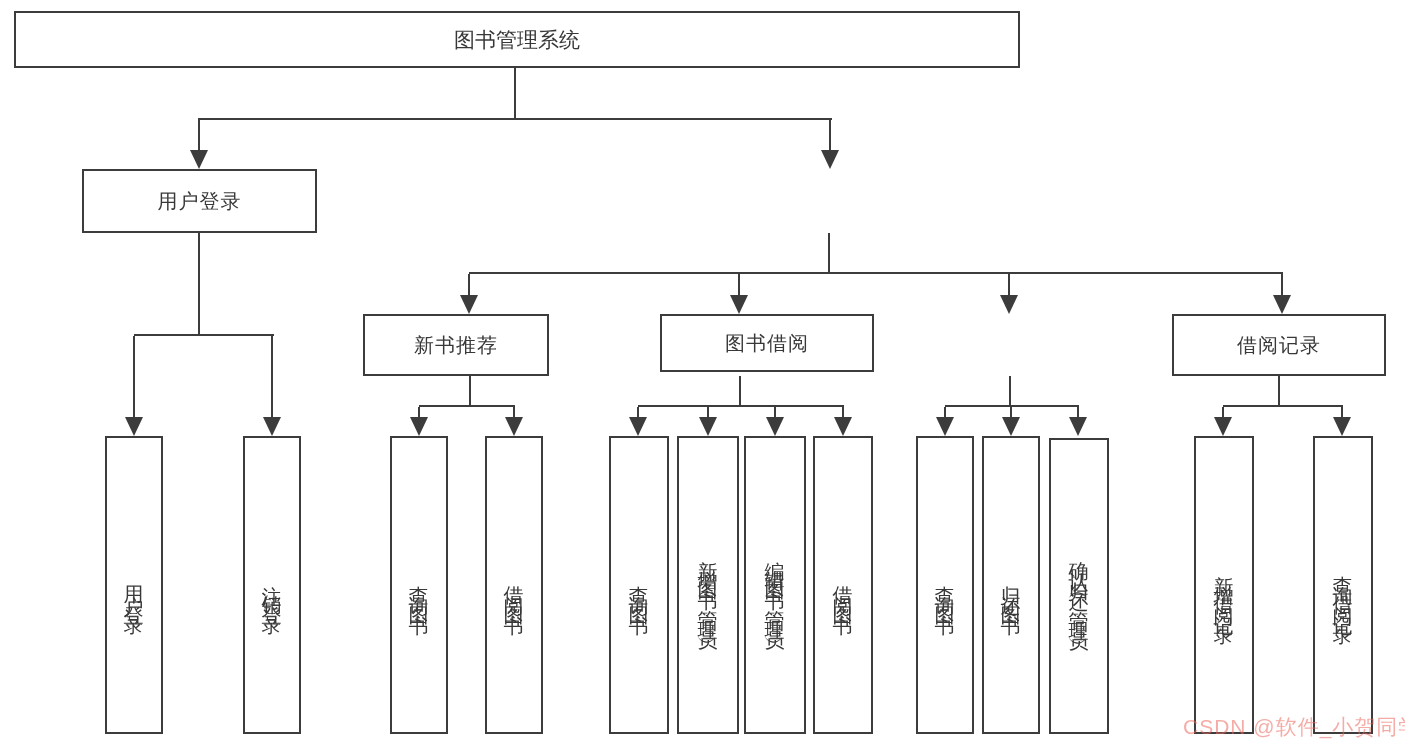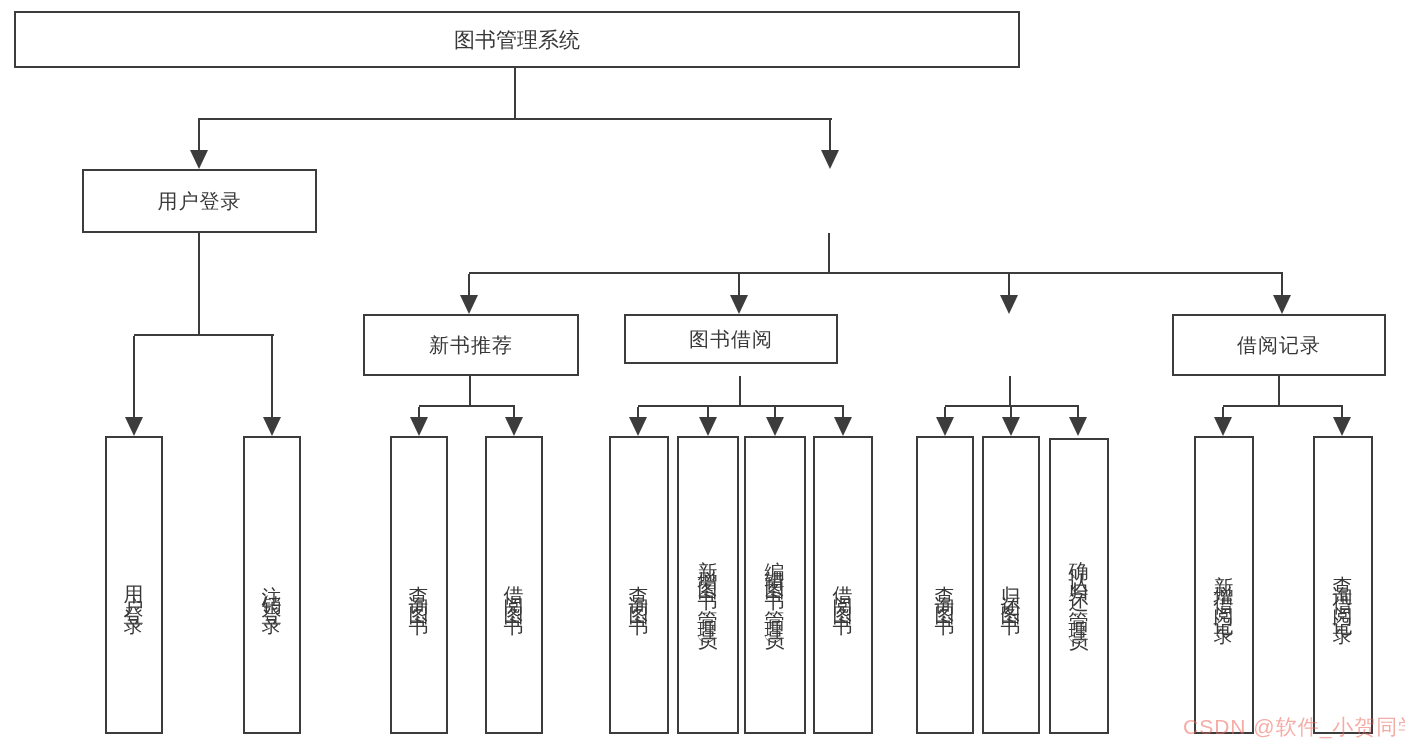--- a/index.html
+++ b/index.html
@@ -68,24 +68,24 @@
   <div class="ln" style="left:469px;top:272px;width:814px;height:2px;"></div>
   <div class="ln" style="left:468px;top:274px;width:2px;height:22px;"></div>
   <div class="ar" style="left:460px;top:295px;"></div>
   <div class="ln" style="left:738px;top:274px;width:2px;height:22px;"></div>
   <div class="ar" style="left:730px;top:295px;"></div>
   <div class="ln" style="left:1008px;top:274px;width:2px;height:22px;"></div>
   <div class="ar" style="left:1000px;top:295px;"></div>
   <div class="ln" style="left:1281px;top:274px;width:2px;height:22px;"></div>
   <div class="ar" style="left:1273px;top:295px;"></div>
 
-  <div class="box hlab" style="left:363px;top:314px;width:216px;height:62px;">
+  <div class="box hlab" style="left:363px;top:314px;width:186px;height:62px;">
     <span>新书推荐</span>
   </div>
-  <div class="box hlab" style="left:624px;top:314px;width:214px;height:50px;justify-content:center;">
+  <div class="box hlab" style="left:660px;top:314px;width:214px;height:58px;justify-content:center;">
     <span>图书借阅</span>
   </div>
   <div class="box hlab" style="left:1172px;top:314px;width:214px;height:62px;">
     <span>借阅记录</span>
   </div>
 
   <div class="ln" style="left:469px;top:376px;width:2px;height:30px;"></div>
   <div class="ln" style="left:419px;top:405px;width:96px;height:2px;"></div>
   <div class="ln" style="left:418px;top:407px;width:2px;height:11px;"></div>
   <div class="ar" style="left:410px;top:417px;"></div>

